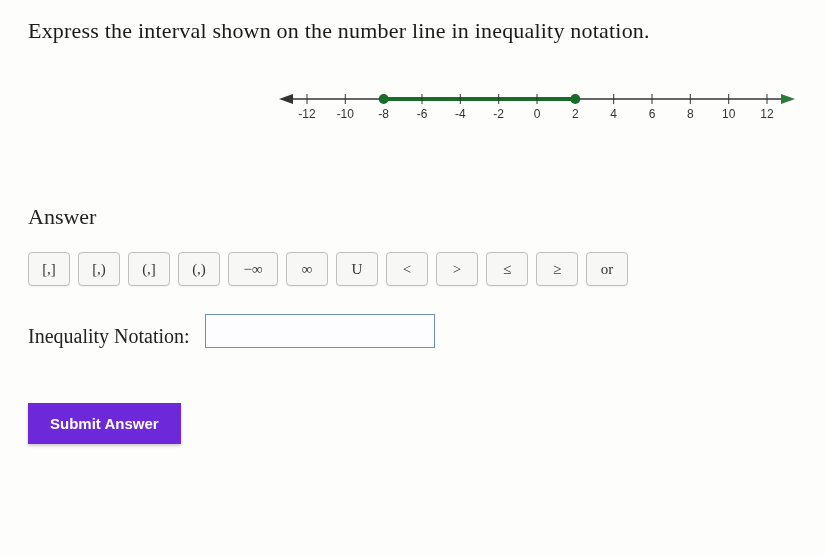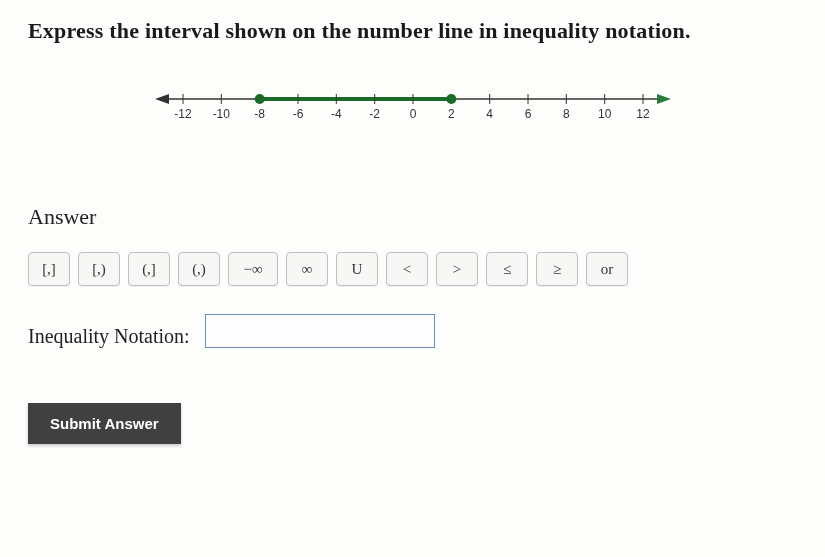--- a/index.html
+++ b/index.html
@@ -11,28 +11,28 @@
       font-family: Georgia, 'Times New Roman', serif;
       background: #fdfdfb;
       width: 825px;
       height: 557px;
       padding: 18px 28px;
       color: #222;
       position: relative;
     }
     .question-text {
       font-size: 22px;
-      font-weight: 700;
+      font-weight: 400;
       color: #1a1a1a;
       margin-bottom: 40px;
       letter-spacing: 0.2px;
     }
     .number-line-wrap {
       display: flex;
-      justify-content: center;
+      justify-content: flex-end;
       margin-bottom: 70px;
     }
     .number-line {
       position: relative;
       width: 520px;
       height: 50px;
     }
     .nl-svg {
       width: 100%;
       height: 100%;
@@ -78,21 +78,21 @@
     .notation-input {
       width: 230px;
       height: 34px;
       border: 1px solid #6a8fbf;
       background: #fdfdff;
       padding: 4px 8px;
       font-size: 16px;
       outline: none;
     }
     .submit-btn {
-      background: #404040;
+      background: #6d28d9;
       color: #fff;
       border: none;
       padding: 12px 22px;
       font-size: 15px;
       font-weight: bold;
       cursor: pointer;
       font-family: Arial, sans-serif;
       box-shadow: 0 2px 3px rgba(0,0,0,0.2);
     }
     .tick-label {

